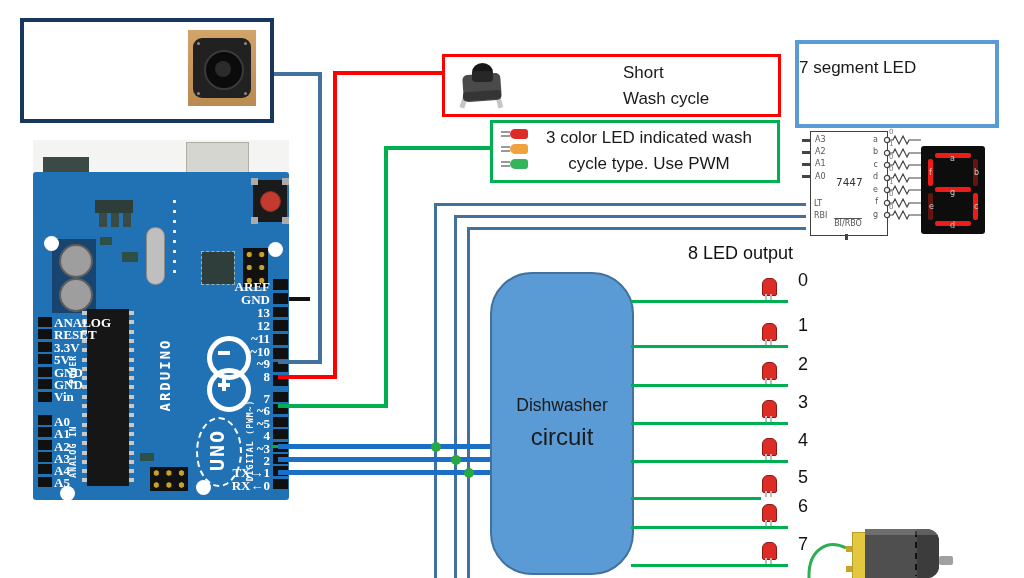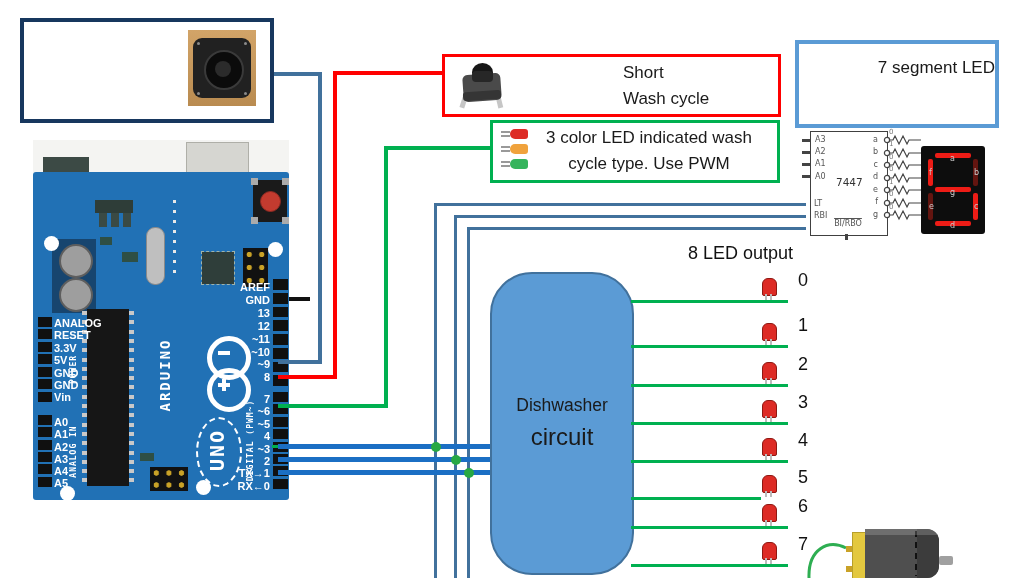--- a/index.html
+++ b/index.html
@@ -1,20 +1,20 @@
 <!DOCTYPE html>
 <html><head>
 <meta charset="utf-8">
 <style>
   body{margin:0;background:#fff;font-family:"Liberation Sans",sans-serif;}
   #canvas{position:relative;width:1024px;height:578px;background:#fff;overflow:hidden;}
   .abs{position:absolute;}
   .wire{position:absolute;}
   .boxtxt{font-size:17px;color:#1a1a1a;line-height:1.5;}
-  .pincol{position:absolute;color:#fff;font-family:Liberation Sans, sans-serif;font-weight:bold;font-size:11px;}
+  .pincol{position:absolute;color:#fff;font-family:Liberation Serif, serif;font-weight:bold;font-size:13px;}
   .pincol span{display:block;}
   .rot{position:absolute;transform:rotate(-90deg);transform-origin:center;color:#fff;font-family:"DejaVu Sans Mono",monospace;font-weight:bold;text-align:center;}
   .chiptxt{position:absolute;font-family:"DejaVu Sans",sans-serif;color:#555;font-size:8px;}
   .seg{position:absolute;border-radius:2px;}
   .seglbl{position:absolute;color:#C9C9C9;font-size:8px;font-family:"DejaVu Sans",sans-serif;}
   .lednum{position:absolute;font-size:18px;color:#111;}
   .dot{position:absolute;width:10px;height:10px;border-radius:50%;background:#27A844;}
   .hole{position:absolute;width:15px;height:15px;border-radius:50%;background:#fff;}
 </style>
 </head>
@@ -347,18 +347,18 @@
       <div style="position:absolute;left:0;top:6px;width:9px;height:2px;background:#999;"></div>
       <div style="position:absolute;left:9px;top:0;width:18px;height:10px;background:#35B45C;border-radius:5px 3px 3px 5px;"></div>
     </div>
     <div class="boxtxt" style="position:absolute;left:36px;top:2px;width:240px;text-align:center;">
       <div>3 color LED indicated wash</div>
       <div>cycle type. Use PWM</div>
     </div>
   </div>
 
   <div class="abs" style="left:795px;top:40px;width:196px;height:80px;background:#fff;border:4px solid #5B9BD5;">
-    <div class="boxtxt" style="position:absolute;left:0;top:11px;width:100%;text-align:right;">
+    <div class="boxtxt" style="position:absolute;left:0;top:11px;width:100%;text-align:left;">
       <div>7 segment LED</div>
     </div>
   </div>
 
 </div>
 
 </body></html>

